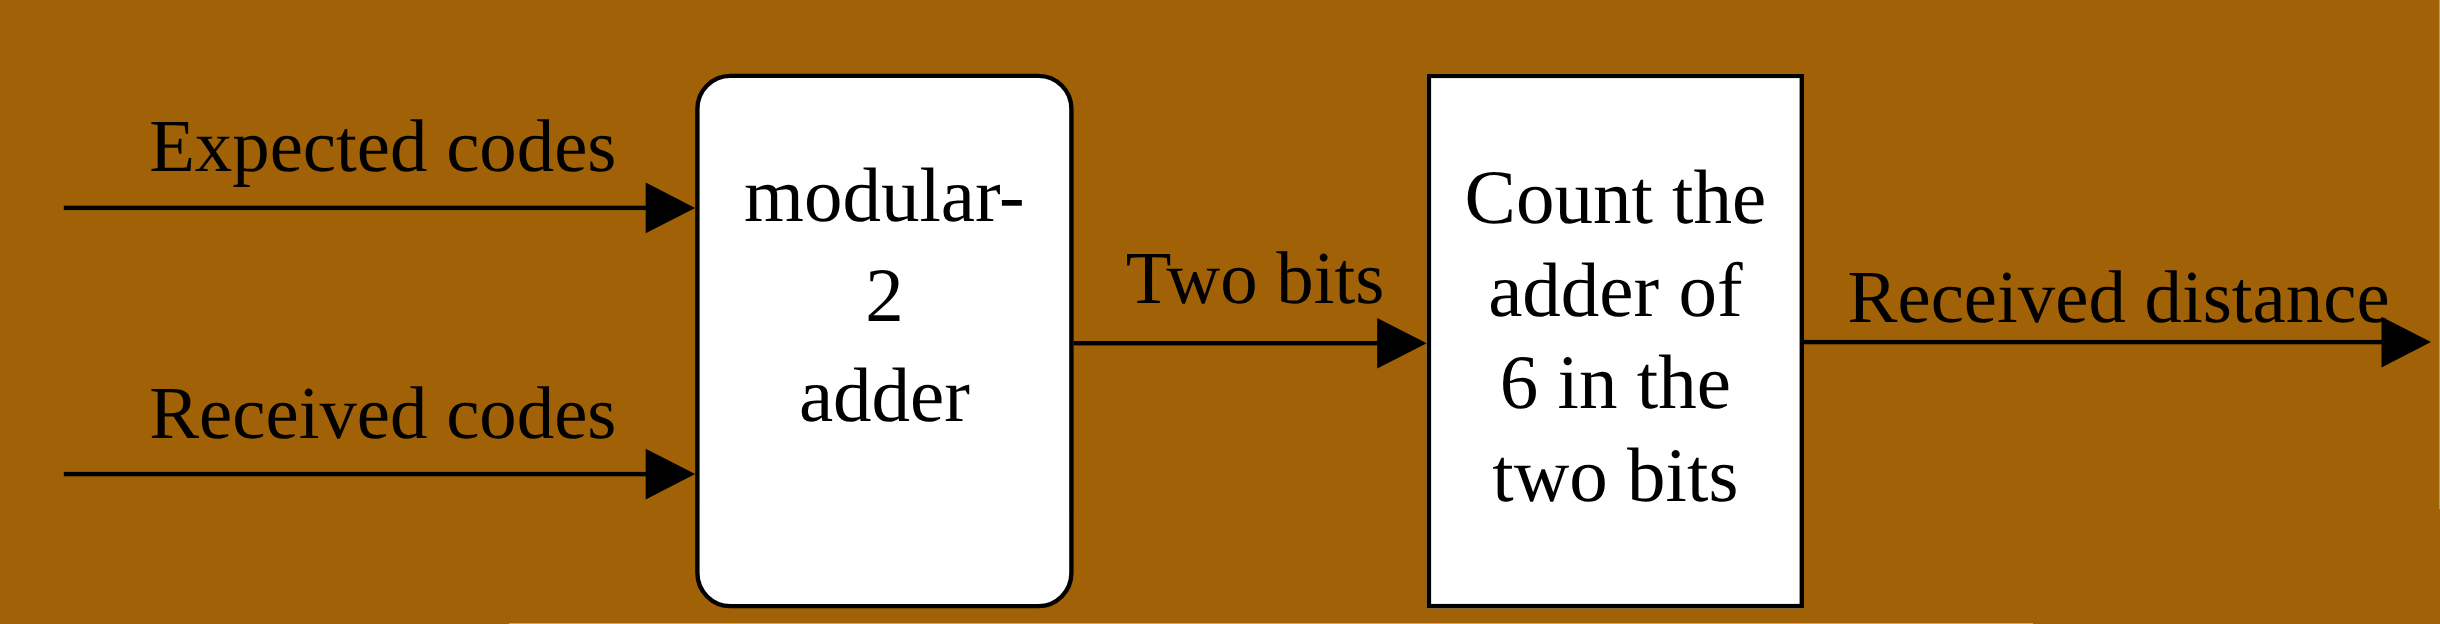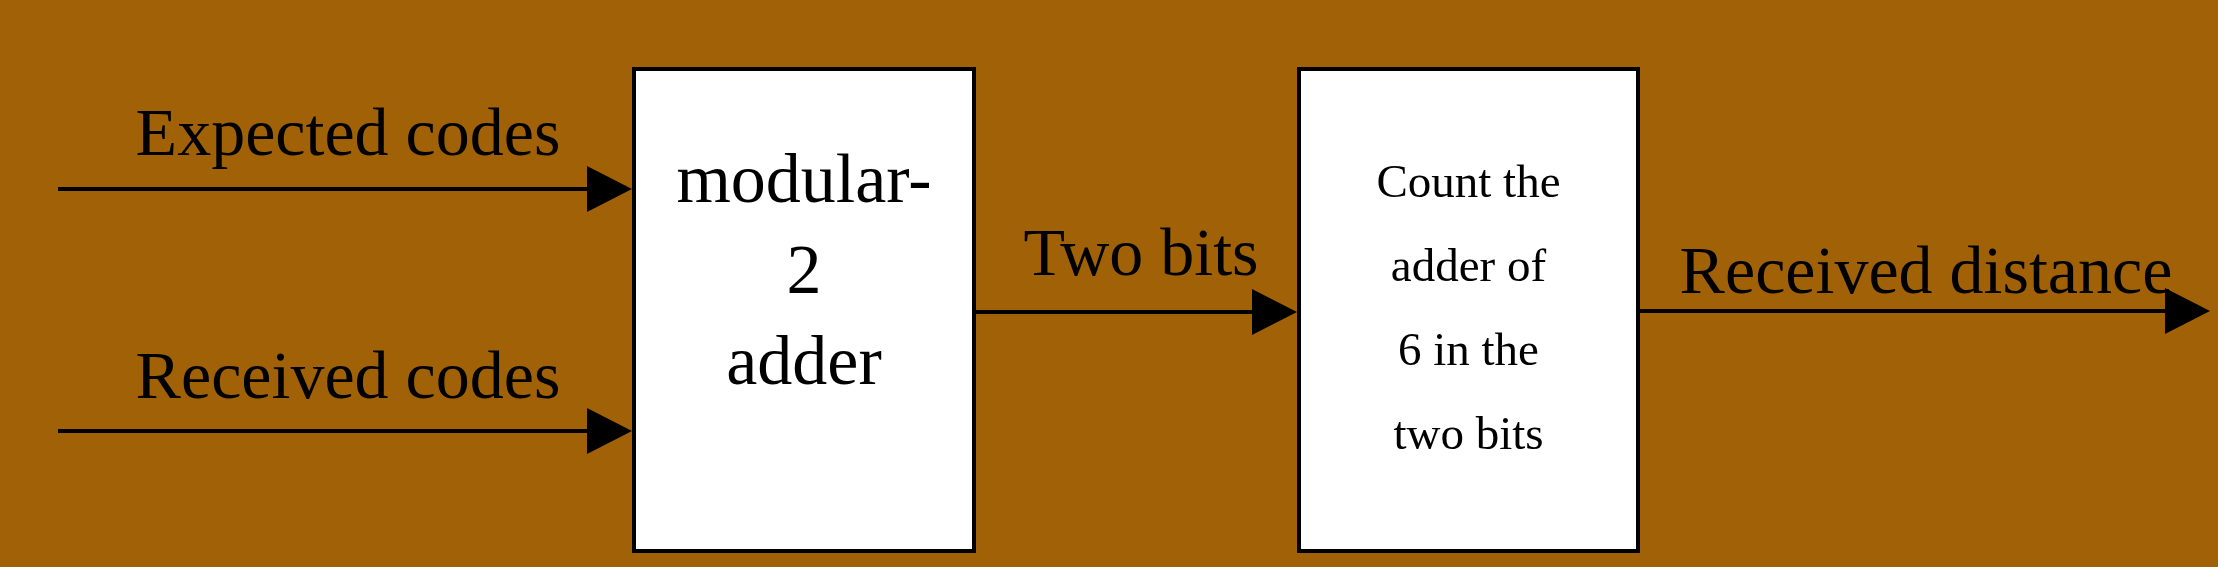--- a/index.html
+++ b/index.html
@@ -62,25 +62,26 @@
     border: 4px solid #000000;
     background: #ffffff;
     text-align: center;
   }
   .box-adder {
     left: 632px;
     width: 344px;
     font-size: 70px;
     line-height: 91px;
     padding-top: 62px;
+    border-radius: 32px;
   }
   .box-count {
     left: 1297px;
     width: 343px;
-    font-size: 47px;
+    font-size: 70px;
     line-height: 84px;
     padding-top: 68px;
   }
   .box-line { white-space: nowrap; }
 </style>
 </head>
 <body>
 
 <div class="canvas">
 

